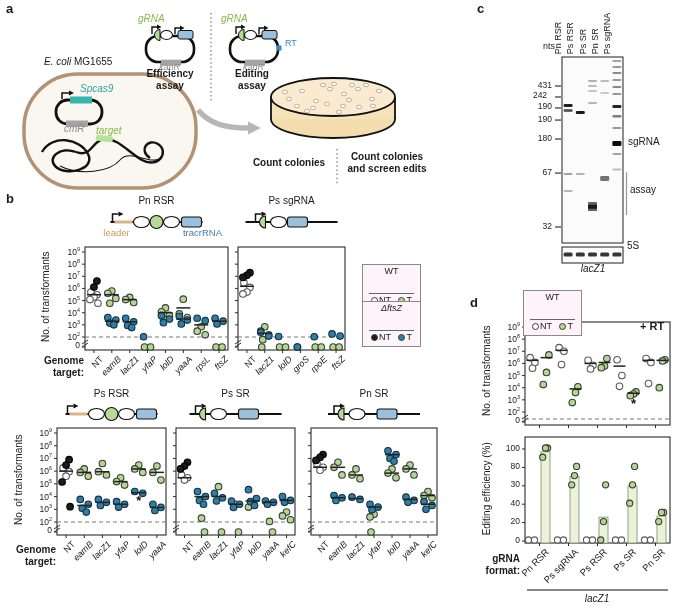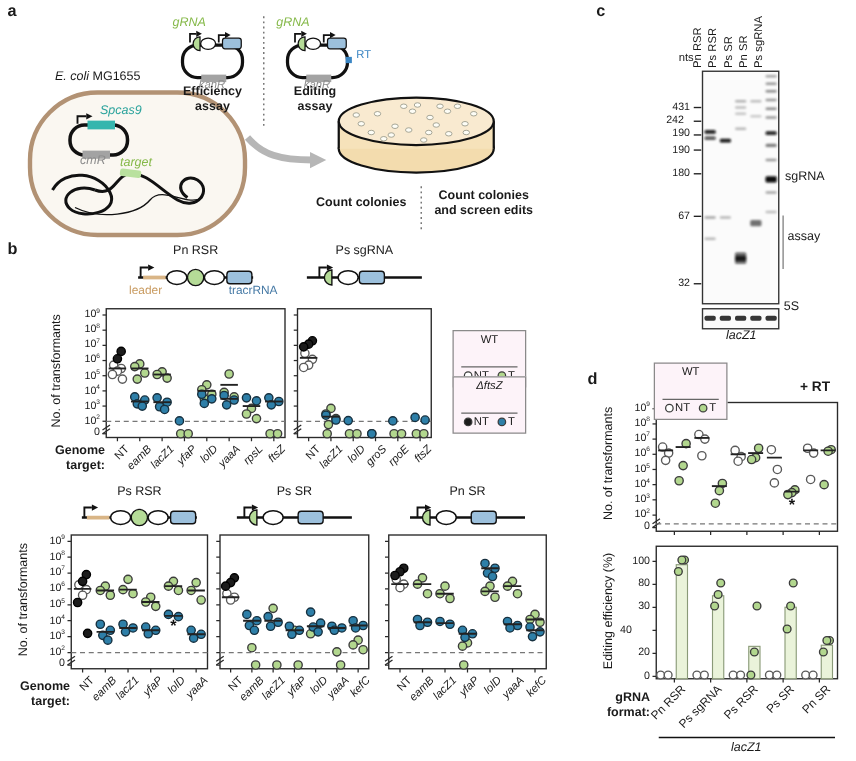--- a/index.html
+++ b/index.html
@@ -675,21 +675,21 @@
   </div>
 </div>
 <div class="legend" style="left:523px;top:290px">
   <div class="legend-title">WT</div>
   <div>
     <span class="dot" style="background: rgb(255, 255, 255);"></span><span>NT</span>
     <span class="dot" style="margin-left: 5px; background: rgb(178, 215, 142);"></span><span>T</span>
   </div>
 </div>
 
-<div class="t b f11" style="left:640px;top:304px;width:40px">+ RT</div>
+<div class="t b f11" style="left:640px;top:320px;width:40px">+ RT</div>
 <div class="t b rgt" style="left:26px;top:355px;width:58px">Genome
 target:</div>
 <div class="t b rgt" style="left:0px;top:544px;width:56px">Genome
 target:</div>
 <div class="t b rgt" style="left:448px;top:553px;width:72px">gRNA
 format:</div>
 
 <div class="t f9 rgt" style="left:531px;top:41px;width:24px">nts</div>
 <div class="t f95" style="left:628px;top:136px">sgRNA</div>
 <div class="t f95" style="left:630px;top:184px">assay</div>
@@ -764,21 +764,21 @@
 <div class="t" style="left: 496px; top: 357.429px; width: 24px; text-align: right; font-size: 8.5px;">10<sup>6</sup></div>
 <div class="t" style="left: 496px; top: 369.571px; width: 24px; text-align: right; font-size: 8.5px;">10<sup>5</sup></div>
 <div class="t" style="left: 496px; top: 381.714px; width: 24px; text-align: right; font-size: 8.5px;">10<sup>4</sup></div>
 <div class="t" style="left: 496px; top: 393.857px; width: 24px; text-align: right; font-size: 8.5px;">10<sup>3</sup></div>
 <div class="t" style="left: 496px; top: 406px; width: 24px; text-align: right; font-size: 8.5px;">10<sup>2</sup></div>
 <div class="t" style="left: 496px; top: 416px; width: 24px; text-align: right; font-size: 8.5px;">0</div>
 <div class="t" style="left: 412px; top: 365px; width: 150px; text-align: center; font-size: 10px; transform: rotate(-90deg);">No. of transformants</div>
 <div class="t" style="left: 496px; top: 443.5px; width: 24px; text-align: right; font-size: 8.5px;">100</div>
 <div class="t" style="left: 496px; top: 461.9px; width: 24px; text-align: right; font-size: 8.5px;">80</div>
 <div class="t" style="left: 496px; top: 480.3px; width: 24px; text-align: right; font-size: 8.5px;">30</div>
-<div class="t" style="left: 496px; top: 498.7px; width: 24px; text-align: left; font-size: 8.5px;">40</div>
+<div class="t" style="left: 496px; top: 498.7px; width: 24px; text-align: right; font-size: 8.5px;">40</div>
 <div class="t" style="left: 496px; top: 517.1px; width: 24px; text-align: right; font-size: 8.5px;">20</div>
 <div class="t" style="left: 496px; top: 535.5px; width: 24px; text-align: right; font-size: 8.5px;">0</div>
 <div class="t" style="left: 485.5px; top: 547px; width: 58px; text-align: right; font-size: 9.5px; transform: rotate(-45deg); transform-origin: 100% 0px; font-style: normal; white-space: nowrap;">Pn RSR</div>
 <div class="t" style="left: 514.5px; top: 547px; width: 58px; text-align: right; font-size: 9.5px; transform: rotate(-45deg); transform-origin: 100% 0px; font-style: normal; white-space: nowrap;">Ps sgRNA</div>
 <div class="t" style="left: 543.5px; top: 547px; width: 58px; text-align: right; font-size: 9.5px; transform: rotate(-45deg); transform-origin: 100% 0px; font-style: normal; white-space: nowrap;">Ps RSR</div>
 <div class="t" style="left: 572.5px; top: 547px; width: 58px; text-align: right; font-size: 9.5px; transform: rotate(-45deg); transform-origin: 100% 0px; font-style: normal; white-space: nowrap;">Ps SR</div>
 <div class="t" style="left: 601.5px; top: 547px; width: 58px; text-align: right; font-size: 9.5px; transform: rotate(-45deg); transform-origin: 100% 0px; font-style: normal; white-space: nowrap;">Pn SR</div>
 <div class="t" style="left: 412px; top: 483px; width: 150px; text-align: center; font-size: 10px; transform: rotate(-90deg);">Editing efficiency (%)</div>
 <div class="t" style="left: 563.1px; top: 44px; font-size: 9px; transform: rotate(-90deg); transform-origin: 0px 100%; white-space: nowrap;">Pn RSR</div>
 <div class="t" style="left: 575.3px; top: 44px; font-size: 9px; transform: rotate(-90deg); transform-origin: 0px 100%; white-space: nowrap;">Ps RSR</div>

